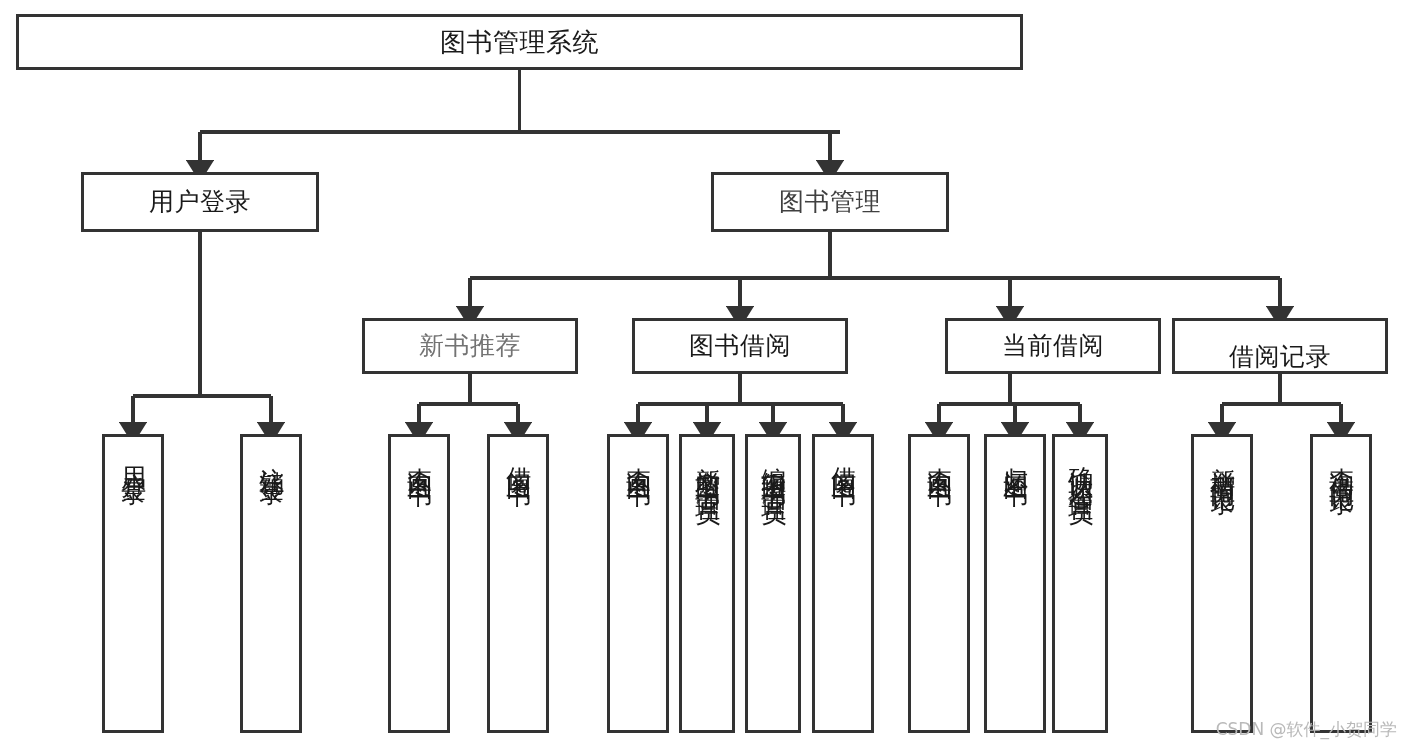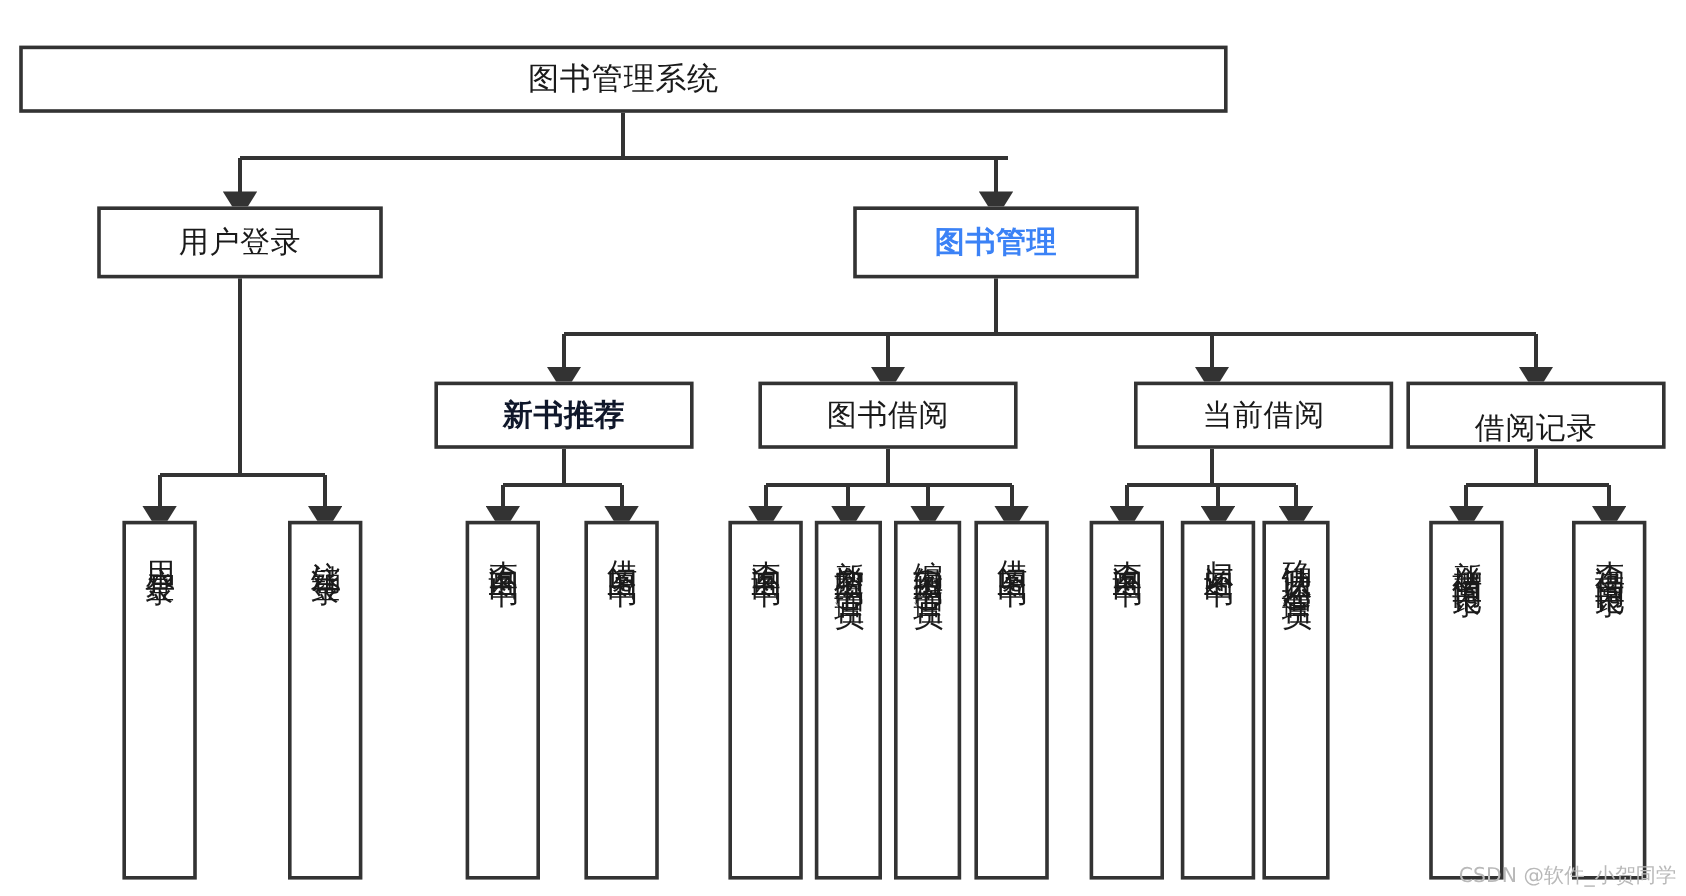--- a/index.html
+++ b/index.html
@@ -124,33 +124,33 @@
       <path d="M1015,404 L1015,426" marker-end="url(#arrow)"></path>
       <path d="M1080,404 L1080,426" marker-end="url(#arrow)"></path>
 
       <path d="M1280,374 L1280,404"></path>
       <path d="M1222,404 L1341,404"></path>
       <path d="M1222,404 L1222,426" marker-end="url(#arrow)"></path>
       <path d="M1341,404 L1341,426" marker-end="url(#arrow)"></path>
     </g>
   </svg>
 
-  <div class="node h root" style="left: 16px; top: 14px; width: 1007px; height: 56px; border-color: rgb(51, 51, 51); margin-top: 24px;">
+  <div class="node h root" style="left: 16px; top: 14px; width: 1007px; height: 56px; border-color: rgb(51, 51, 51);">
     <span class="label" style="color: rgb(26, 26, 26);">图书管理系统</span>
   </div>
 
   <div class="node h" style="left: 81px; top: 172px; width: 238px; height: 60px; border-color: rgb(51, 51, 51);">
     <span class="label" style="color: rgb(26, 26, 26);">用户登录</span>
   </div>
   <div class="node h" style="left: 711px; top: 172px; width: 238px; height: 60px; border-color: rgb(51, 51, 51);">
-    <span class="label" style="color: #3b82f6; font-weight: bold;">图书管理</span>
+    <span class="label" style="color: #404040;">图书管理</span>
   </div>
 
   <div class="node h" style="left: 362px; top: 318px; width: 216px; height: 56px; border-color: rgb(51, 51, 51);">
-    <span class="label" style="color: #0f172a; font-weight: bold;">新书推荐</span>
+    <span class="label" style="color: #737373;">新书推荐</span>
   </div>
   <div class="node h" style="left: 632px; top: 318px; width: 216px; height: 56px; border-color: rgb(51, 51, 51);">
     <span class="label" style="color: rgb(26, 26, 26);">图书借阅</span>
   </div>
   <div class="node h" style="left: 902px; top: 318px; width: 216px; height: 56px; border-color: rgb(51, 51, 51); margin-left: 43px;">
     <span class="label" style="color: rgb(26, 26, 26);">当前借阅</span>
   </div>
   <div class="node h" style="left: 1172px; top: 318px; width: 216px; height: 56px; border-color: rgb(51, 51, 51); align-items: flex-end;">
     <span class="label" style="color: rgb(26, 26, 26);">借阅记录</span>
   </div>

